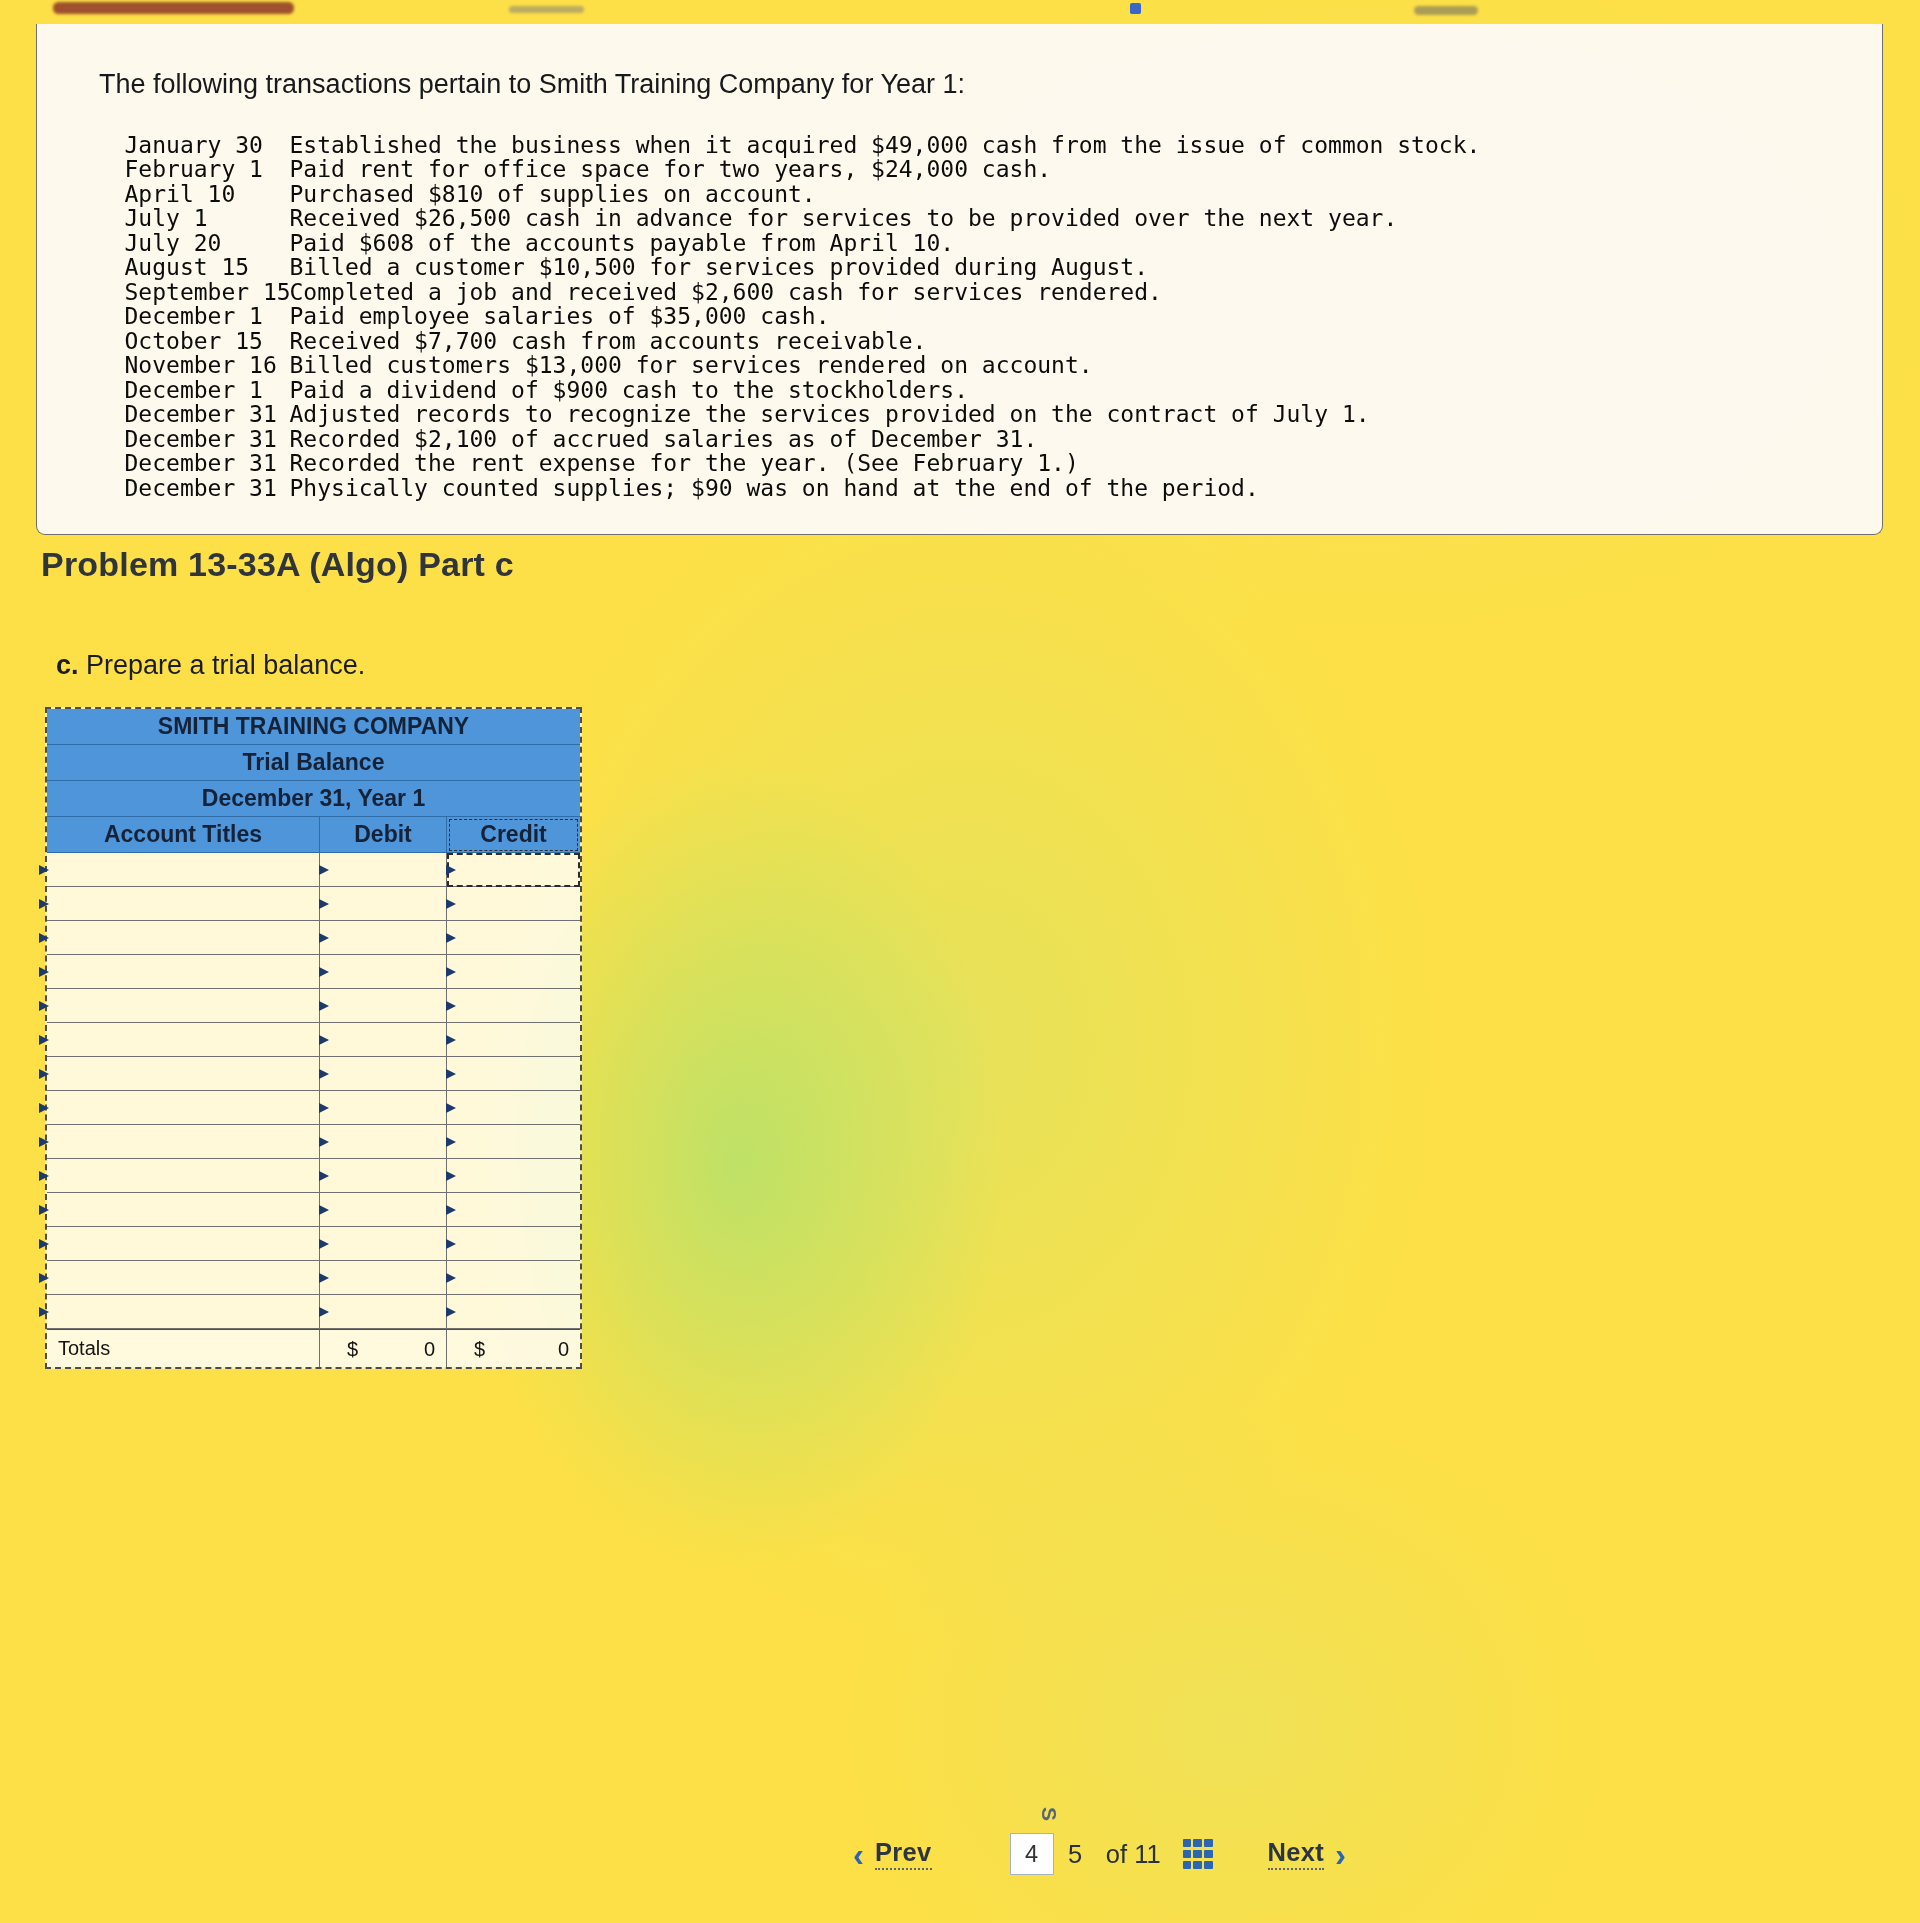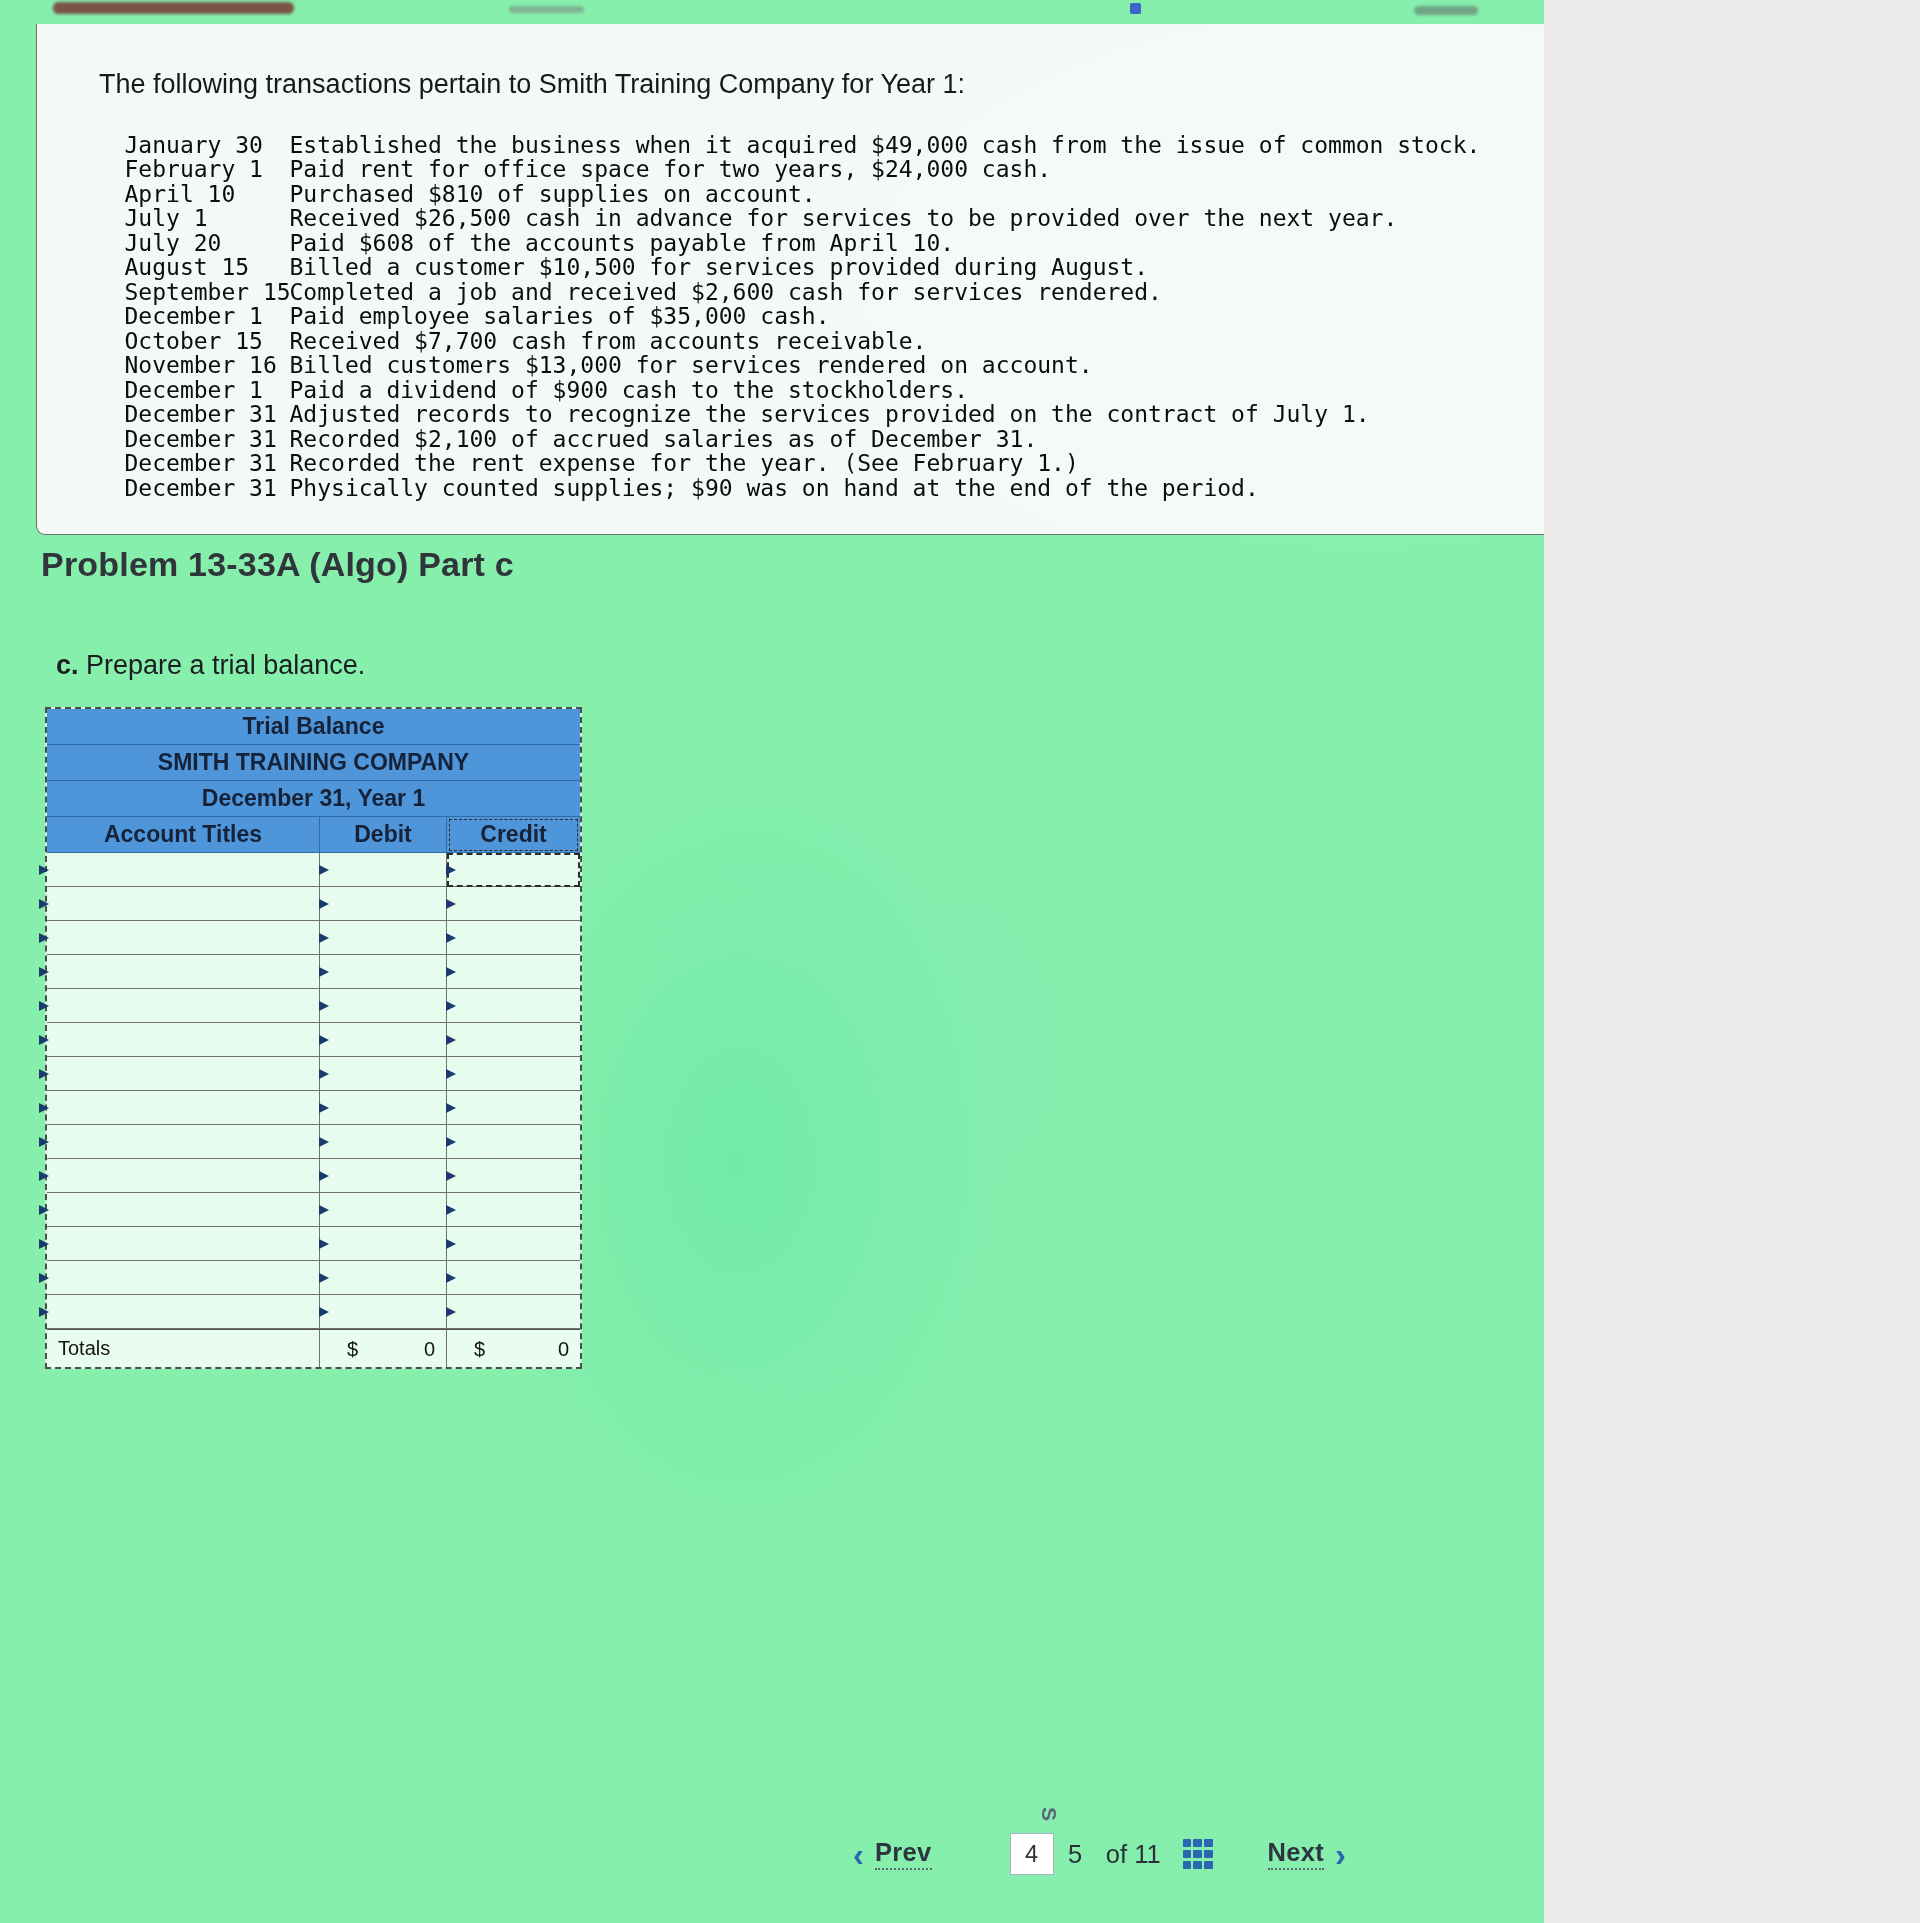--- a/index.html
+++ b/index.html
@@ -1,19 +1,19 @@
 <!DOCTYPE html>
 <html style="--header-blue: #4E95D9; --header-text: #152238; --marker-navy: #1D3A6E; --link-blue: #2B66B3; --text-dark: #202329; --table-border: #707070;font-size:14.5px"><head>
 <meta charset="utf-8">
 <style>
   * { box-sizing: border-box; }
   html,body { margin:0; padding:0; background:#eceae9; }
   .page {
-    position:relative; width:1544px; height:1924px; overflow:hidden;
-    background:#86efac;
+    position:relative; width:1920px; height:1924px; overflow:hidden;
+    background:#fde047;
     font-family:"Liberation Sans", sans-serif;
     color:var(--text-dark,#202329);
   }
 
   
   .green-glow {
     position:absolute; inset:0; pointer-events:none;
     background:
       radial-gradient(ellipse 382px 582px at 736px 1164px, rgba(70,225,155,.30), rgba(70,225,155,0) 70%),
       radial-gradient(ellipse 655px 836px at 964px 1046px, rgba(120,235,185,.17), rgba(120,235,185,0) 72%),
@@ -186,24 +186,24 @@
     <span>Prepare a trial balance.</span></p>
 
   <table class="trial">
     <colgroup>
         <col class="c-account">
         <col class="c-debit">
         <col class="c-credit">
       </colgroup>
     <thead>
       <tr>
+          <th colspan="3" class="band">SMITH TRAINING COMPANY</th>
+        </tr>
+      <tr>
           <th colspan="3" class="band">Trial Balance</th>
-        </tr>
-      <tr>
-          <th colspan="3" class="band">SMITH TRAINING COMPANY</th>
         </tr>
       <tr>
           <th colspan="3" class="band">December 31, Year 1</th>
         </tr>
       <tr class="cols">
         <th class="band">Account Titles</th>
         <th class="band">Debit</th>
         <th class="band credit-h">Credit</th>
       </tr>
     </thead>

